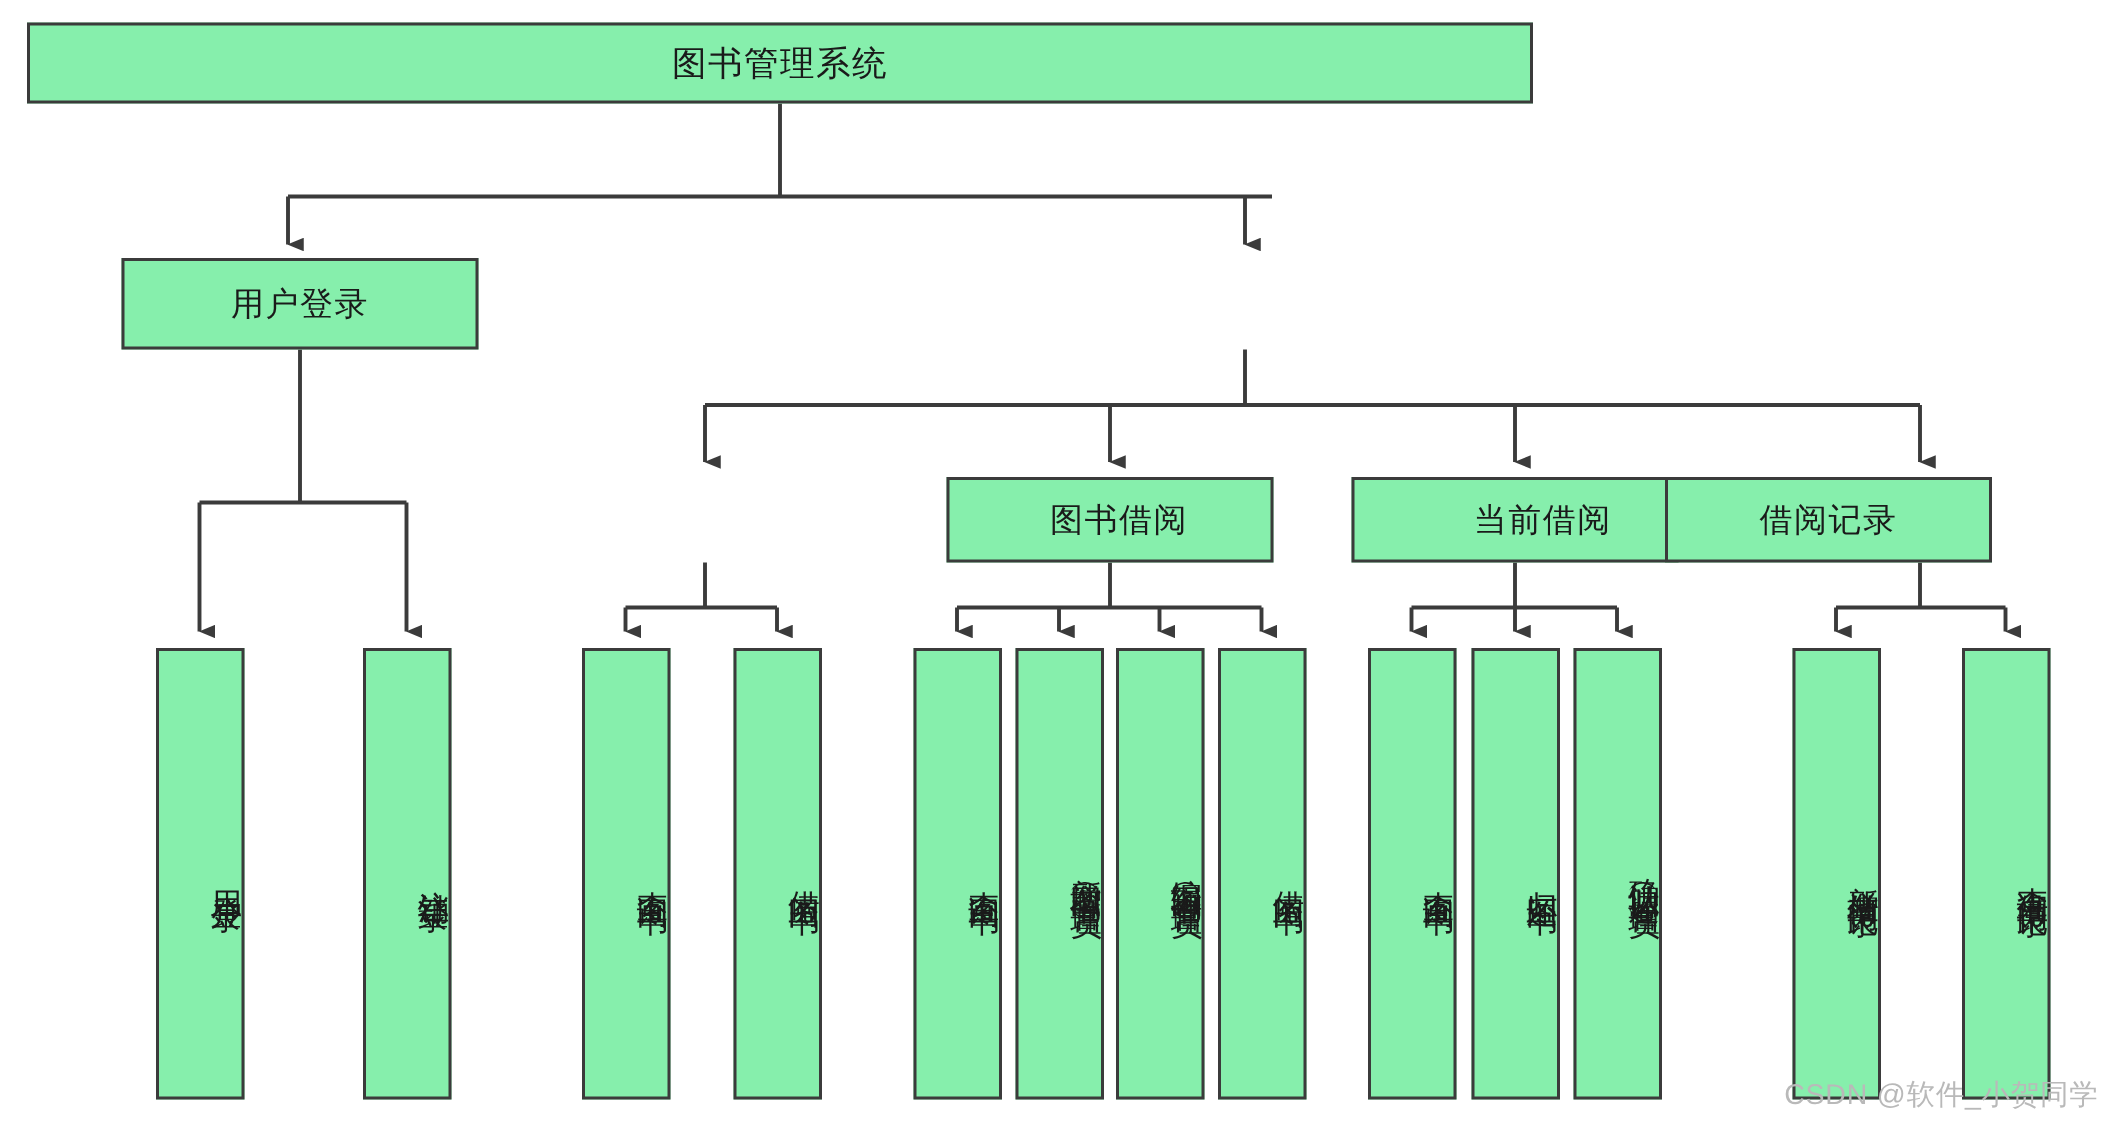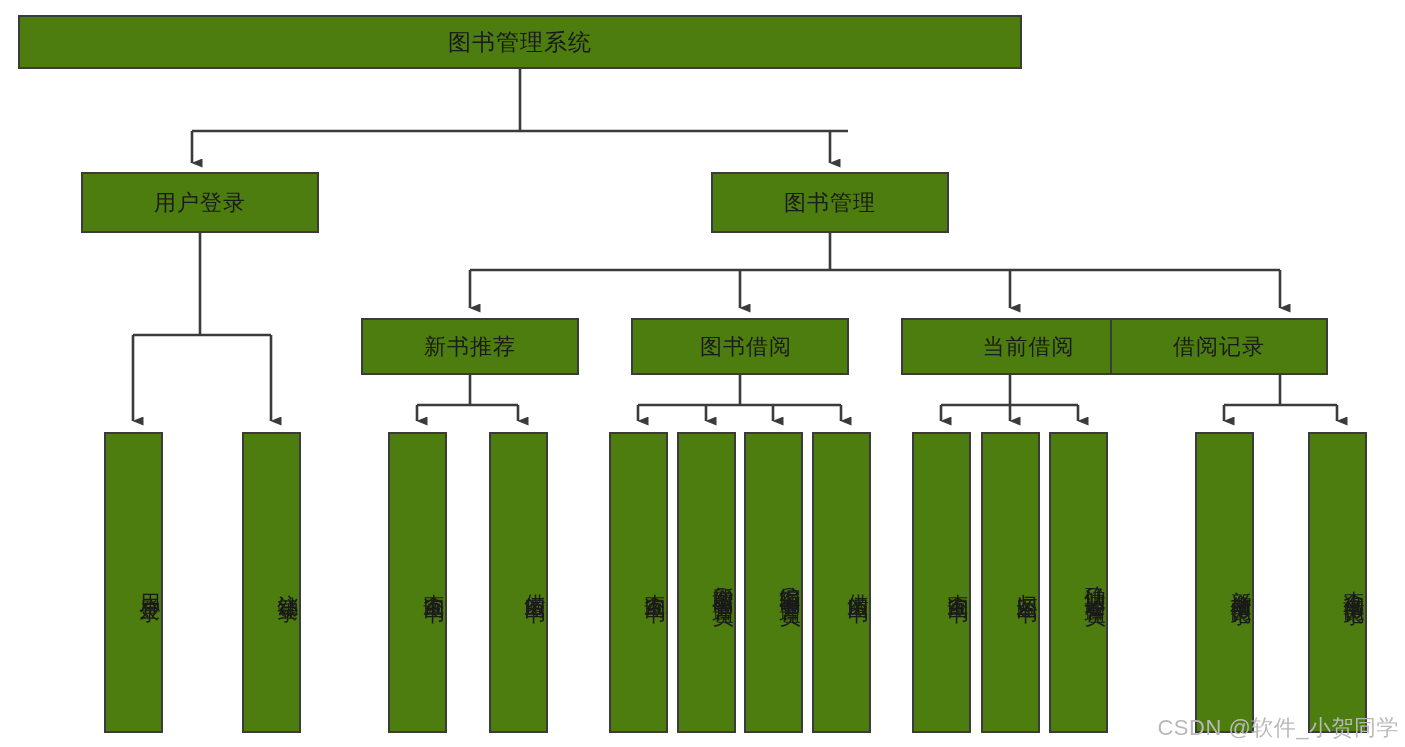--- a/index.html
+++ b/index.html
@@ -22,21 +22,21 @@
     top: 0;
     left: 0;
     width: 1405px;
     height: 747px;
     pointer-events: none;
   }
   .node {
     position: absolute;
     box-sizing: border-box;
     border: 2px solid #3b3b3b;
-    background: #4d7c0f;
+    background: #86efac;
     display: flex;
     align-items: center;
     justify-content: center;
     color: #1a1a1a;
   }
   .node.horiz {
     font-size: 22px;
     letter-spacing: 1px;
   }
   .node.vert {
@@ -58,21 +58,21 @@
   .node .label {
     white-space: nowrap;
   }
   #root-node {
     font-size: 23px;
   }
   #watermark {
     position: absolute;
     right: 6px;
     bottom: 4px;
-    font-size: 22px;
+    font-size: 19px;
     color: #b9b9b9;
     letter-spacing: 0.5px;
     user-select: none;
     white-space: nowrap;
     text-align: center;
   }
 </style>
 </head>
 <body>
 
@@ -128,27 +128,21 @@
     </g>
   </svg>
 
   <div class="node horiz" id="root-node" style="left:18px; top:15px; width:1004px; height:54px;">
     <span class="label">图书管理系统</span>
   </div>
 
   <div class="node horiz" style="left:81px; top:172px; width:238px; height:61px;">
     <span class="label">用户登录</span>
   </div>
-  <div class="node horiz" style="left:711px; top:172px; width:238px; height:61px;">
-    <span class="label">图书管理</span>
-  </div>
 
-  <div class="node horiz" style="left:361px; top:318px; width:218px; height:57px;">
-    <span class="label">新书推荐</span>
-  </div>
   <div class="node horiz" style="left:631px; top:318px; width:218px; height:57px;padding-left:12px;">
     <span class="label">图书借阅</span>
   </div>
   <div class="node horiz" style="left:901px; top:318px; width:218px; height:57px;padding-left:37px;">
     <span class="label">当前借阅</span>
   </div>
   <div class="node horiz" style="left:1110px; top:318px; width:218px; height:57px;">
     <span class="label">借阅记录</span>
   </div>
 

